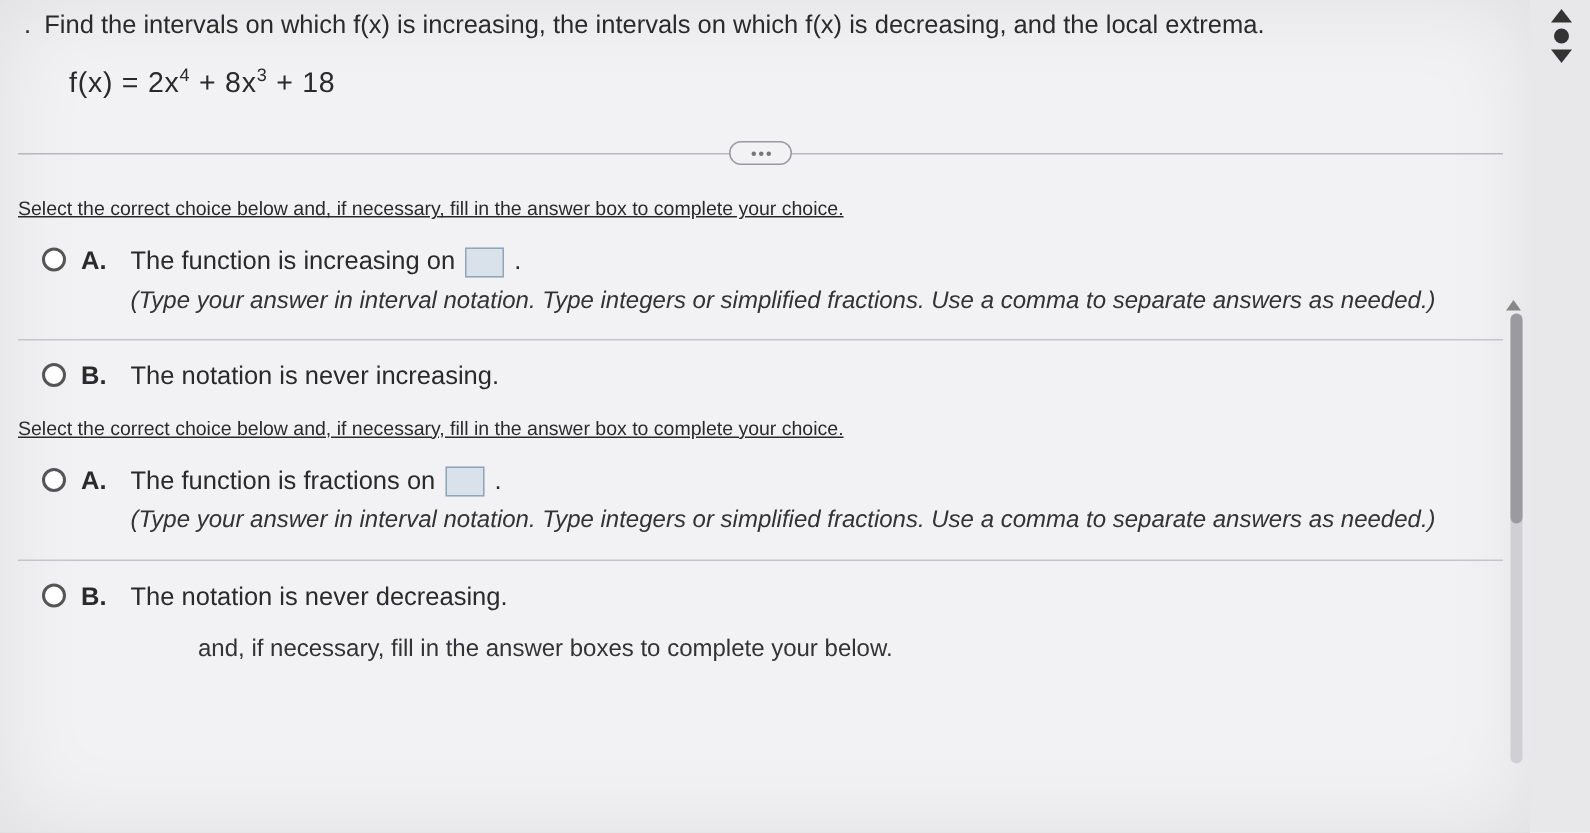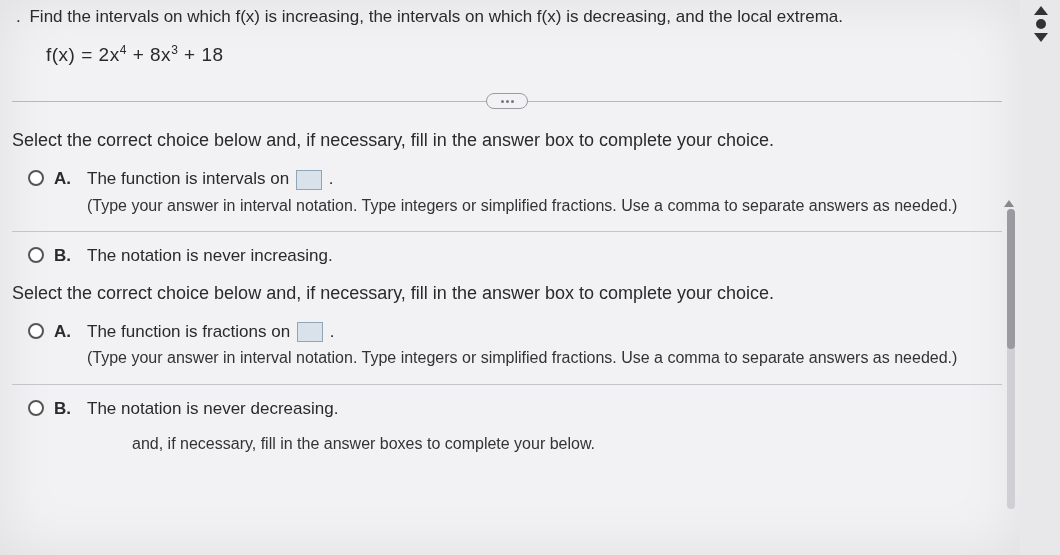--- a/index.html
+++ b/index.html
@@ -56,22 +56,23 @@
     background: #f2f2f4;
     display: flex;
     align-items: center;
     justify-content: center;
     gap: 2px;
   }
   .divider-pill span {
     width: 3px; height: 3px; border-radius: 50%; background: #777;
   }
   .prompt {
-    font-size: 18px;
+    font-size: 13px;
     margin: 4px 0 16px 0;
+    text-decoration: underline;
   }
   .choice {
     display: flex;
     align-items: flex-start;
     gap: 10px;
     margin: 10px 0 14px 16px;
     font-size: 17px;
     line-height: 1.45;
   }
   .radio {
@@ -94,20 +95,21 @@
     background: #d9e2ea;
     border: 1px solid #8fa6b8;
     vertical-align: middle;
     margin: 0 2px;
   }
   .hint {
     display: block;
     font-size: 16px;
     color: #333;
     margin-top: 2px;
+    font-style: italic;
   }
   .sub-divider {
     height: 1px;
     background: #c5c5c9;
     margin: 8px 0 12px 0;
   }
   .footer-cut {
     font-size: 16px;
     margin: 4px 0 0 120px;
     color: #333;
@@ -185,21 +187,21 @@
         <span></span>
     </div>
   </div>
 
   <div class="prompt">Select the correct choice below and, if necessary, fill in the answer box to complete your choice.</div>
 
   <div class="choice">
     <div class="radio"></div>
     <div class="choice-label">A.</div>
     <div class="choice-body">
-      <span>The function is intervals on </span>
+      <span>The function is increasing on </span>
       <span class="answer-box"></span>
       <span>.</span>
       <span class="hint">(Type your answer in interval notation. Type integers or simplified fractions. Use a comma to separate answers as needed.)</span>
     </div>
   </div>
 
   <div class="sub-divider"></div>
 
   <div class="choice">
     <div class="radio"></div>

